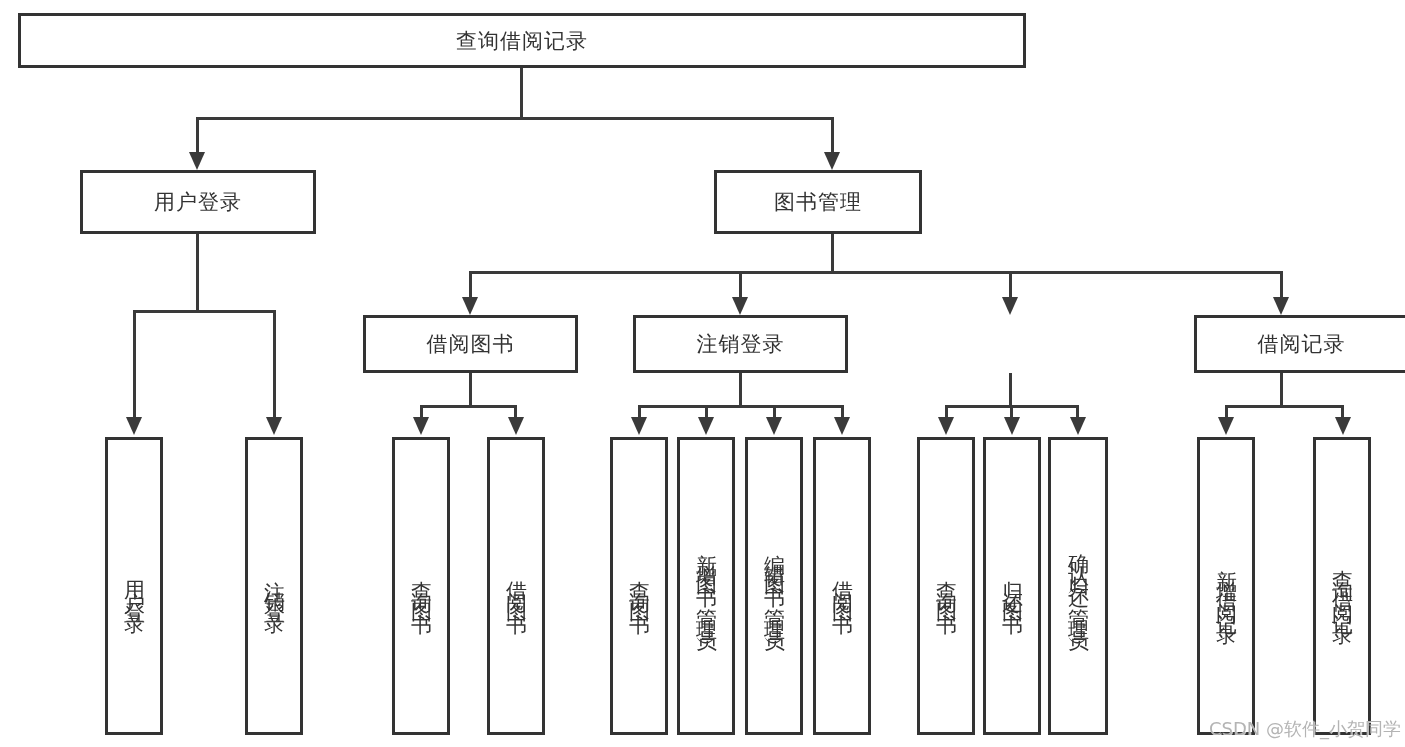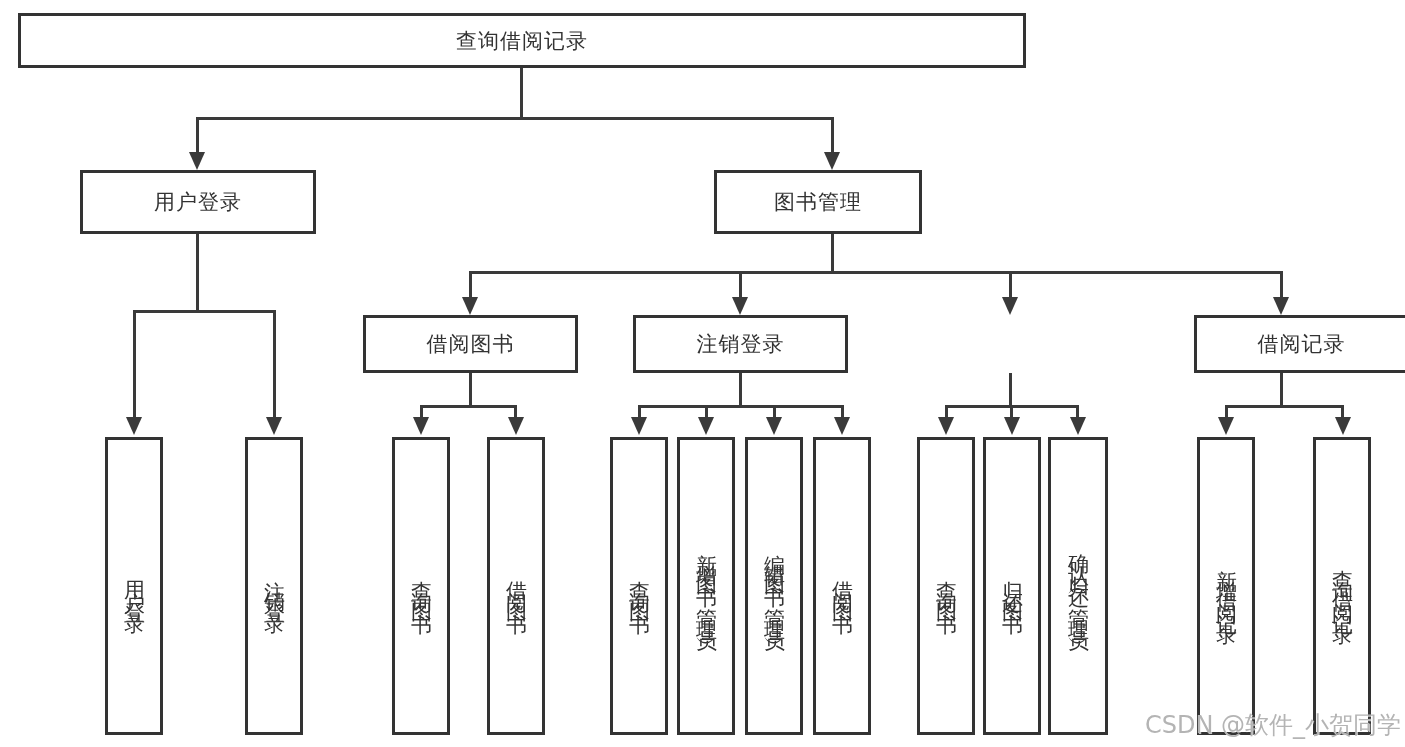--- a/index.html
+++ b/index.html
@@ -43,21 +43,21 @@
   .arr{
     position:absolute;width:0;height:0;
     border-left:8px solid transparent;
     border-right:8px solid transparent;
     border-top:18px solid #3a3a3a;
   }
   
   .watermark{
     position:absolute;
     right:4px;bottom:6px;
-    font-size:24px;
+    font-size:18px;
     color:#b4b4b4;
     text-shadow:1px 1px 0 rgba(255,255,255,.7);
     white-space:nowrap;
   }
 </style>
 </head>
 <body>
 
 <div id="canvas">
 

